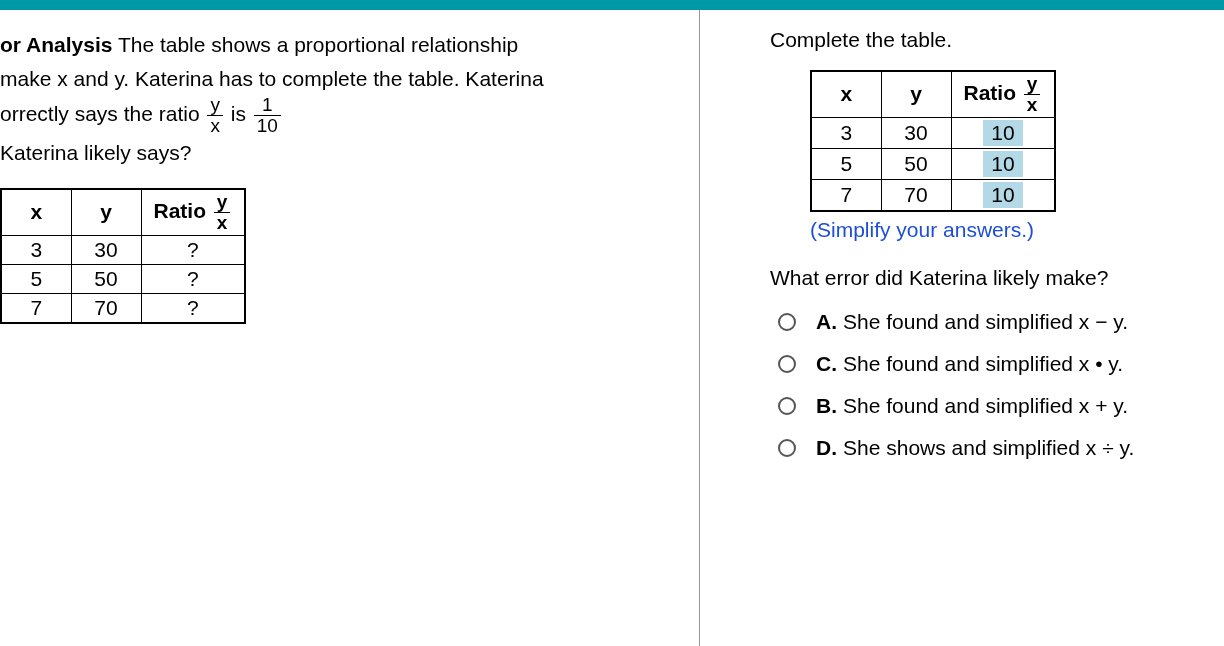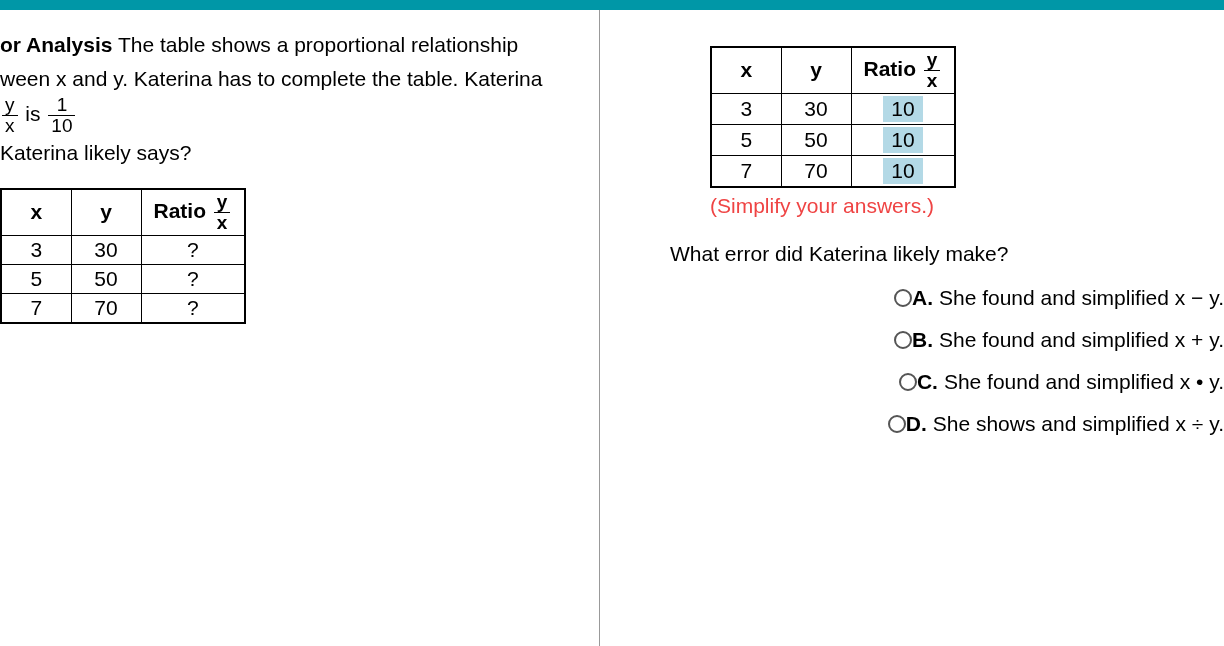--- a/index.html
+++ b/index.html
@@ -15,21 +15,21 @@
   }
   .top-bar {
     height: 10px;
     background: #0097a7;
   }
   .content {
     display: flex;
     height: calc(100% - 10px);
   }
   .left-col {
-    width: 600px;
+    width: 700px;
     padding: 18px 0 0 0;
     border-right: 1px solid #999;
   }
   .right-col {
     flex: 1;
     padding: 18px 0 0 70px;
   }
   .paragraph {
     line-height: 1.6;
   }
@@ -61,33 +61,32 @@
   .ratio-header {
     white-space: nowrap;
   }
   .ans-box {
     background: #b3d9e6;
     display: inline-block;
     padding: 1px 8px;
     min-width: 30px;
   }
   .hint {
-    color: #ef4444;
+    color: #1d4ed8;
     margin-top: 6px;
   }
   .q-text {
     margin-top: 24px;
     margin-bottom: 20px;
   }
   .option {
     display: flex;
     align-items: center;
-    gap: 0;
-    margin: 18px 0;
-    justify-content: flex-end;
+    gap: 20px;
+    margin: 18px 8px;
   }
   .radio {
     width: 18px;
     height: 18px;
     border: 2px solid #555;
     border-radius: 50%;
     flex-shrink: 0;
   }
   .opt-letter {
     font-weight: bold;
@@ -99,21 +98,22 @@
 </head>
 <body>
 
 <div class="top-bar"></div>
 
 <div class="content">
 
   <div class="left-col">
     <div class="paragraph">
       <span><b>or Analysis</b><span>  The table shows a proportional relationship</span></span><br>
-      <span>ween x and y.  Katerina has to complete the table. Katerina</span><br>
+      <span>make x and y.  Katerina has to complete the table. Katerina</span><br>
+      <span>orrectly says the ratio </span>
       <span class="frac">
         <span class="num">y</span>
         <span class="den">x</span>
       </span>
       <span> is </span>
       <span class="frac">
         <span class="num">1</span>
         <span class="den">10</span>
       </span>
       <br>
@@ -146,20 +146,21 @@
       <tr>
         <td>7</td>
         <td>70</td>
         <td>?</td>
       </tr>
     </tbody>
       </table>
   </div>
 
   <div class="right-col">
+    <div class="task">Complete the table.</div>
 
     <div class="right-table-wrap">
     <table class="data">
       <tbody>
             <tr>
         <th>x</th>
         <th>y</th>
         <th class="ratio-header">
           <span>Ratio </span>
           <span class="frac">
@@ -189,25 +190,25 @@
     </div>
 
     <div class="q-text">What error did Katerina likely make?</div>
 
     <div class="option">
       <span class="radio"></span>
       <span><span class="opt-letter">A.</span><span>She found and simplified x − y.</span></span>
     </div>
     <div class="option">
       <span class="radio"></span>
+      <span><span class="opt-letter">C.</span><span>She found and simplified x • y.</span></span>
+    </div>
+    <div class="option">
+      <span class="radio"></span>
       <span><span class="opt-letter">B.</span><span>She found and simplified x + y.</span></span>
-    </div>
-    <div class="option">
-      <span class="radio"></span>
-      <span><span class="opt-letter">C.</span><span>She found and simplified x • y.</span></span>
     </div>
     <div class="option">
       <span class="radio"></span>
       <span><span class="opt-letter">D.</span><span>She shows and simplified x ÷ y.</span></span>
     </div>
 
   </div>
 </div>
 
 </body></html>

